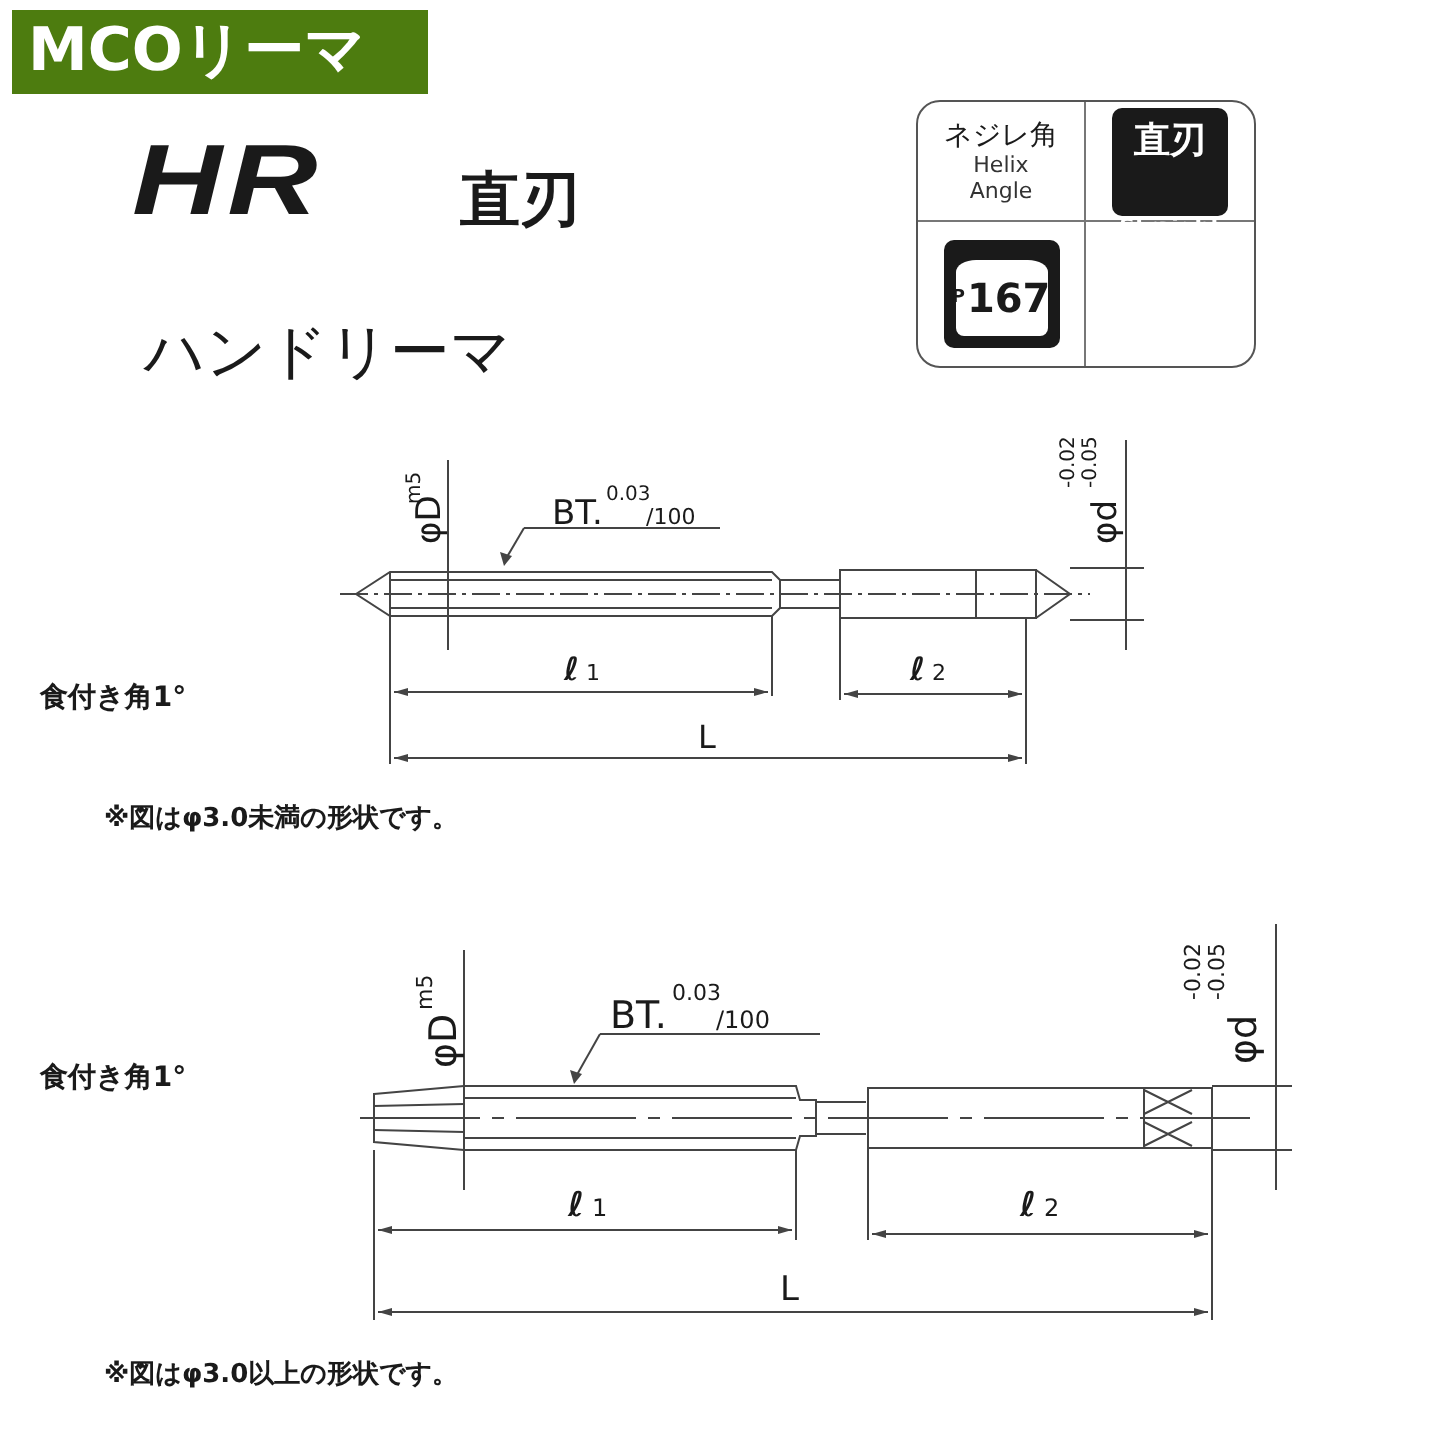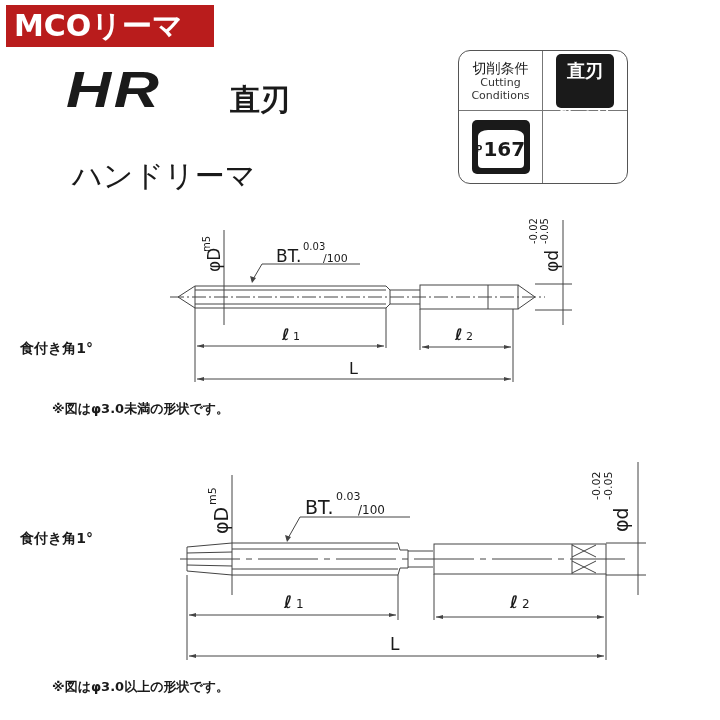--- a/index.html
+++ b/index.html
@@ -1,19 +1,19 @@
 <!DOCTYPE html>
 <html><head>
 <meta charset="utf-8">
 <style>
   html, body { margin: 0; padding: 0; background: #ffffff; }
   body { width: 720px; height: 720px; position: relative; overflow: hidden;
          font-family: "DejaVu Sans", "Liberation Sans", sans-serif; color: #1a1a1a; }
   .brand { position: absolute; left: 6px; top: 5px; width: 208px; height: 42px;
-           background: #b91c1c; color: #ffffff; font-weight: bold; font-size: 30px;
+           background: #4d7c0f; color: #ffffff; font-weight: bold; font-size: 30px;
            line-height: 42px; padding-left: 8px; box-sizing: border-box; letter-spacing: 0px; }
   .model { position: absolute; left: 66px; top: 62px; font-family: "Liberation Sans", sans-serif;
            font-weight: bold; font-style: italic; font-size: 50px; line-height: 56px;
            letter-spacing: 2px; color: #1a1a1a; transform: scaleX(1.25); transform-origin: left; }
   .blade { position: absolute; left: 230px; top: 80px; font-size: 30px; font-weight: bold; }
   .subtitle { position: absolute; left: 72px; top: 156px; font-size: 30px; }
   .spec-box { position: absolute; left: 458px; top: 50px; width: 168px; height: 132px;
               border: 1.5px solid #555; border-radius: 12px; overflow: hidden; display: grid;
               grid-template-columns: 1fr 1fr; grid-template-rows: 60px 1fr; }
   .cell { display: flex; flex-direction: column; align-items: center; justify-content: center;
@@ -39,23 +39,23 @@
 </head>
 <body>
 
 <div class="brand">MCOリーマ</div>
 <div class="model">HR</div>
 <div class="blade">直刃</div>
 <div class="subtitle">ハンドリーマ</div>
 
 <div class="spec-box">
   <div class="cell">
-    <span class="jp">切削条件</span>
-    <span class="en">Cutting</span>
-    <span class="en">Conditions</span>
+    <span class="jp">ネジレ角</span>
+    <span class="en">Helix</span>
+    <span class="en">Angle</span>
   </div>
   <div class="cell">
     <div class="icon-straight">
       <span class="k">直刃</span>
       <span class="bar"></span>
       <span class="s">Straight</span>
     </div>
   </div>
   <div class="cell">
     <div class="icon-book">

